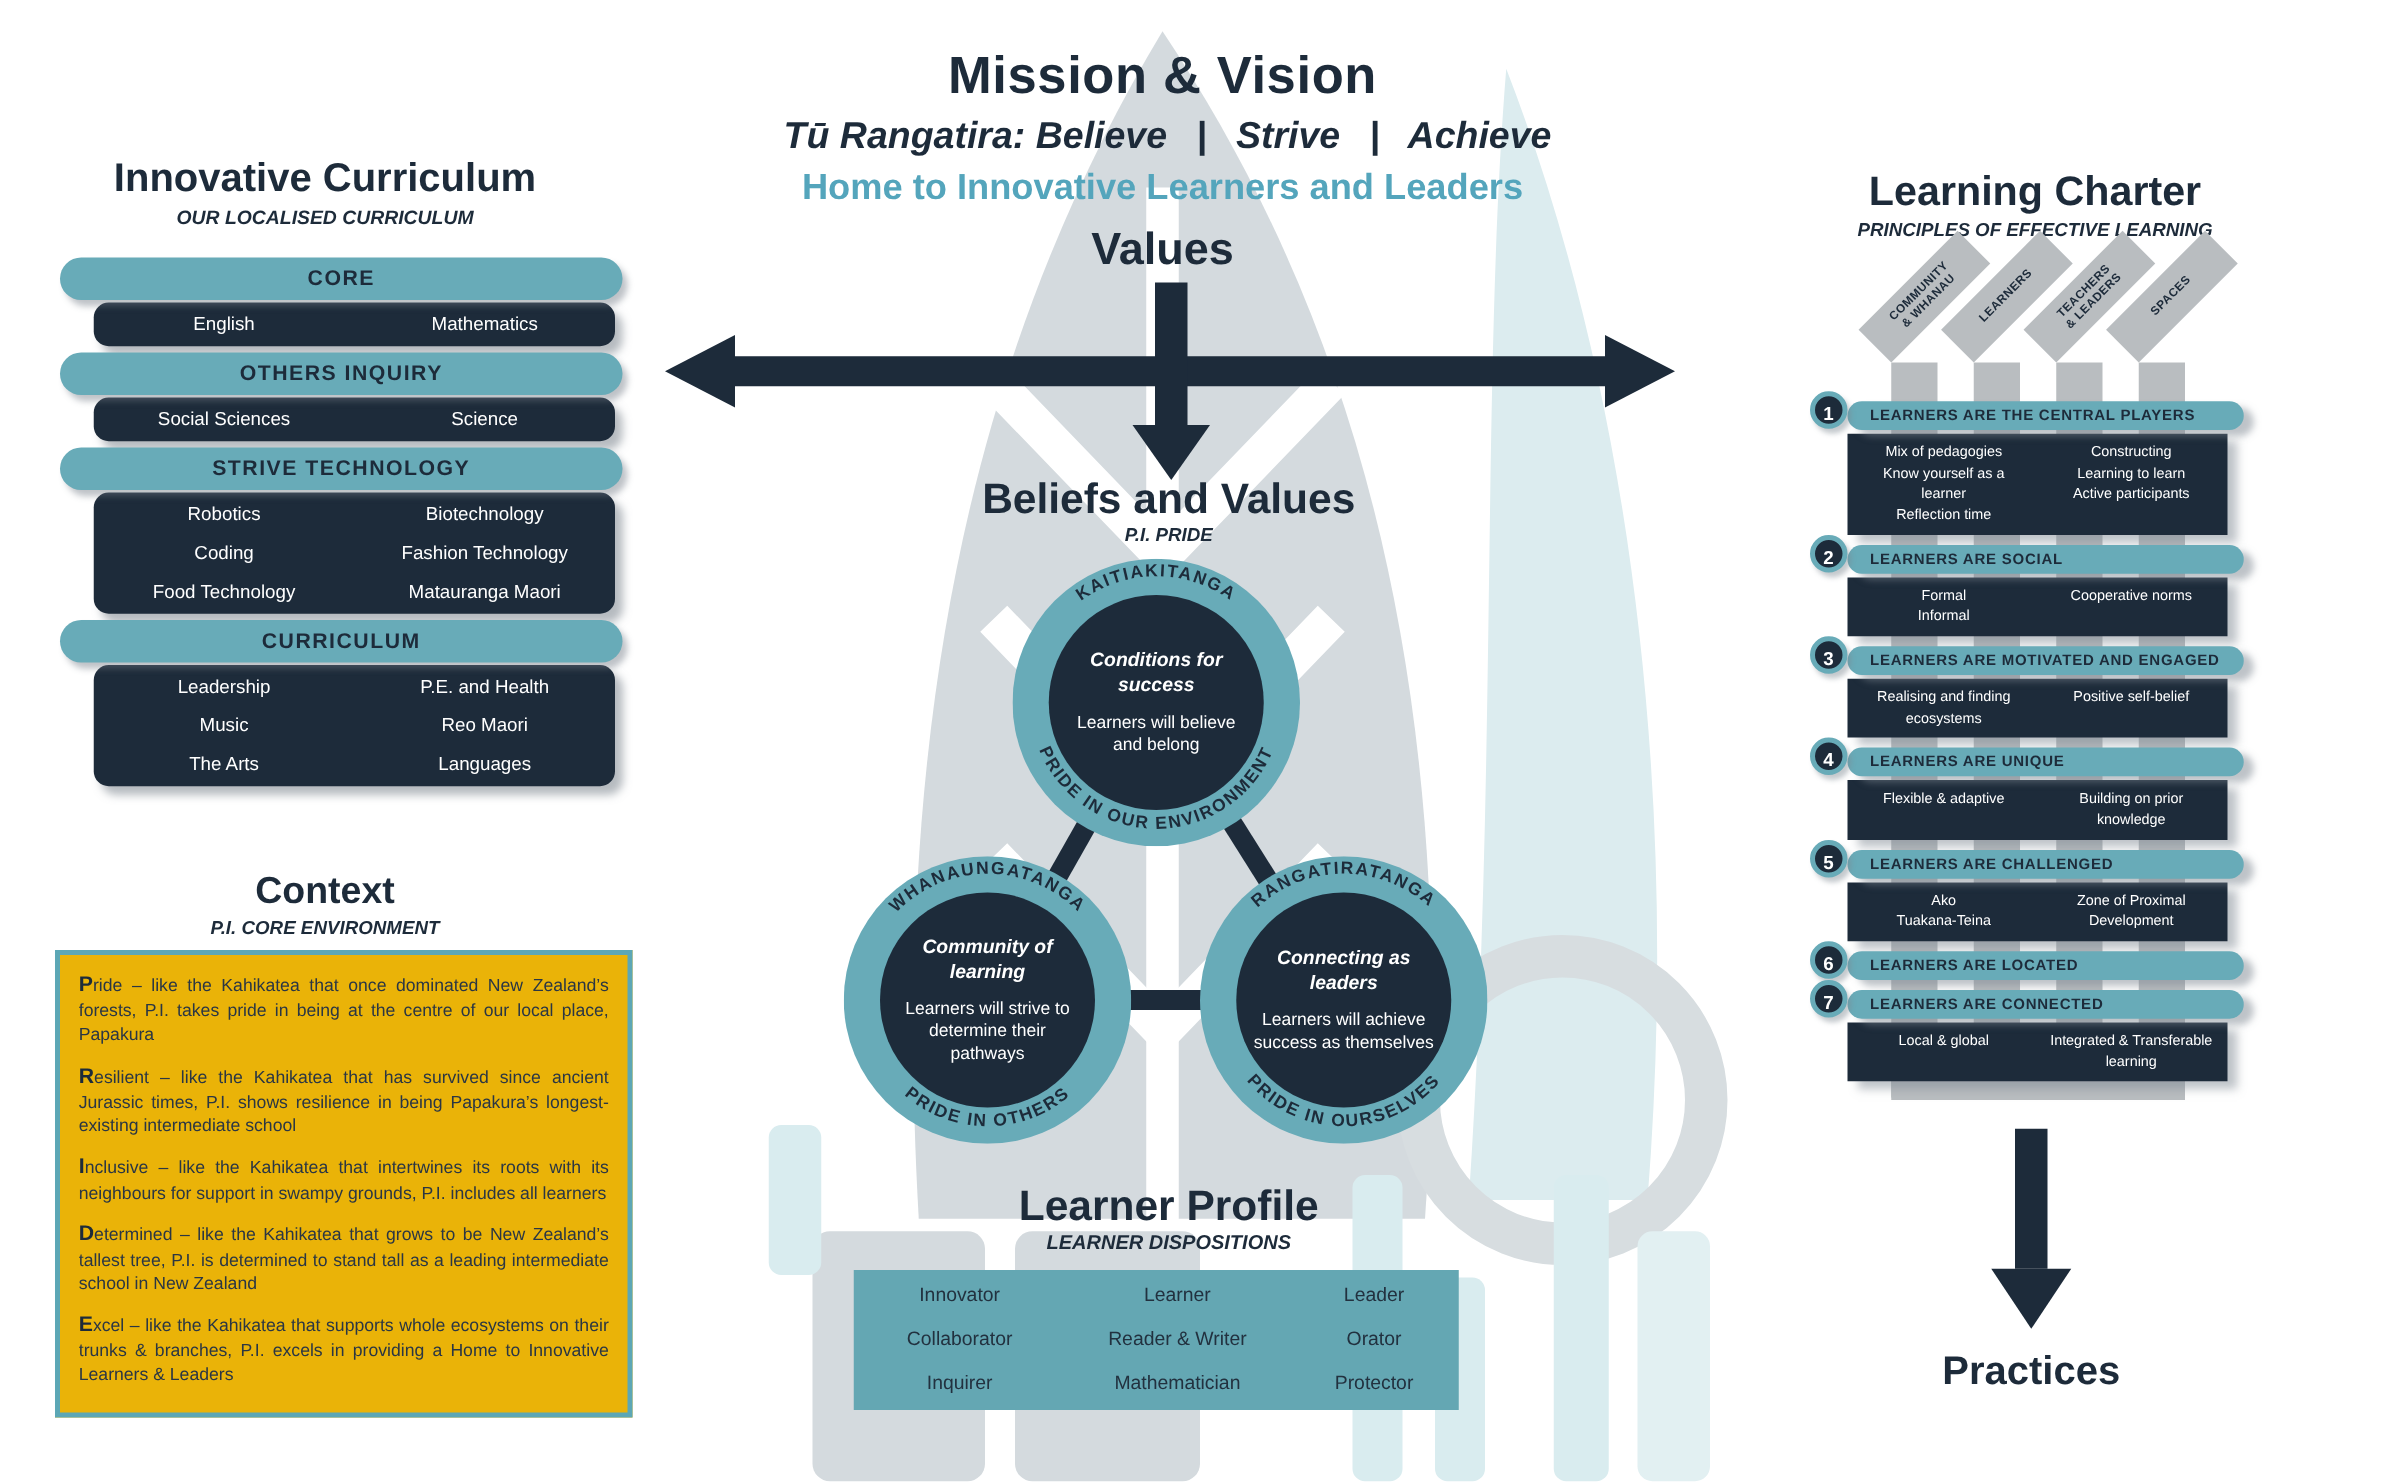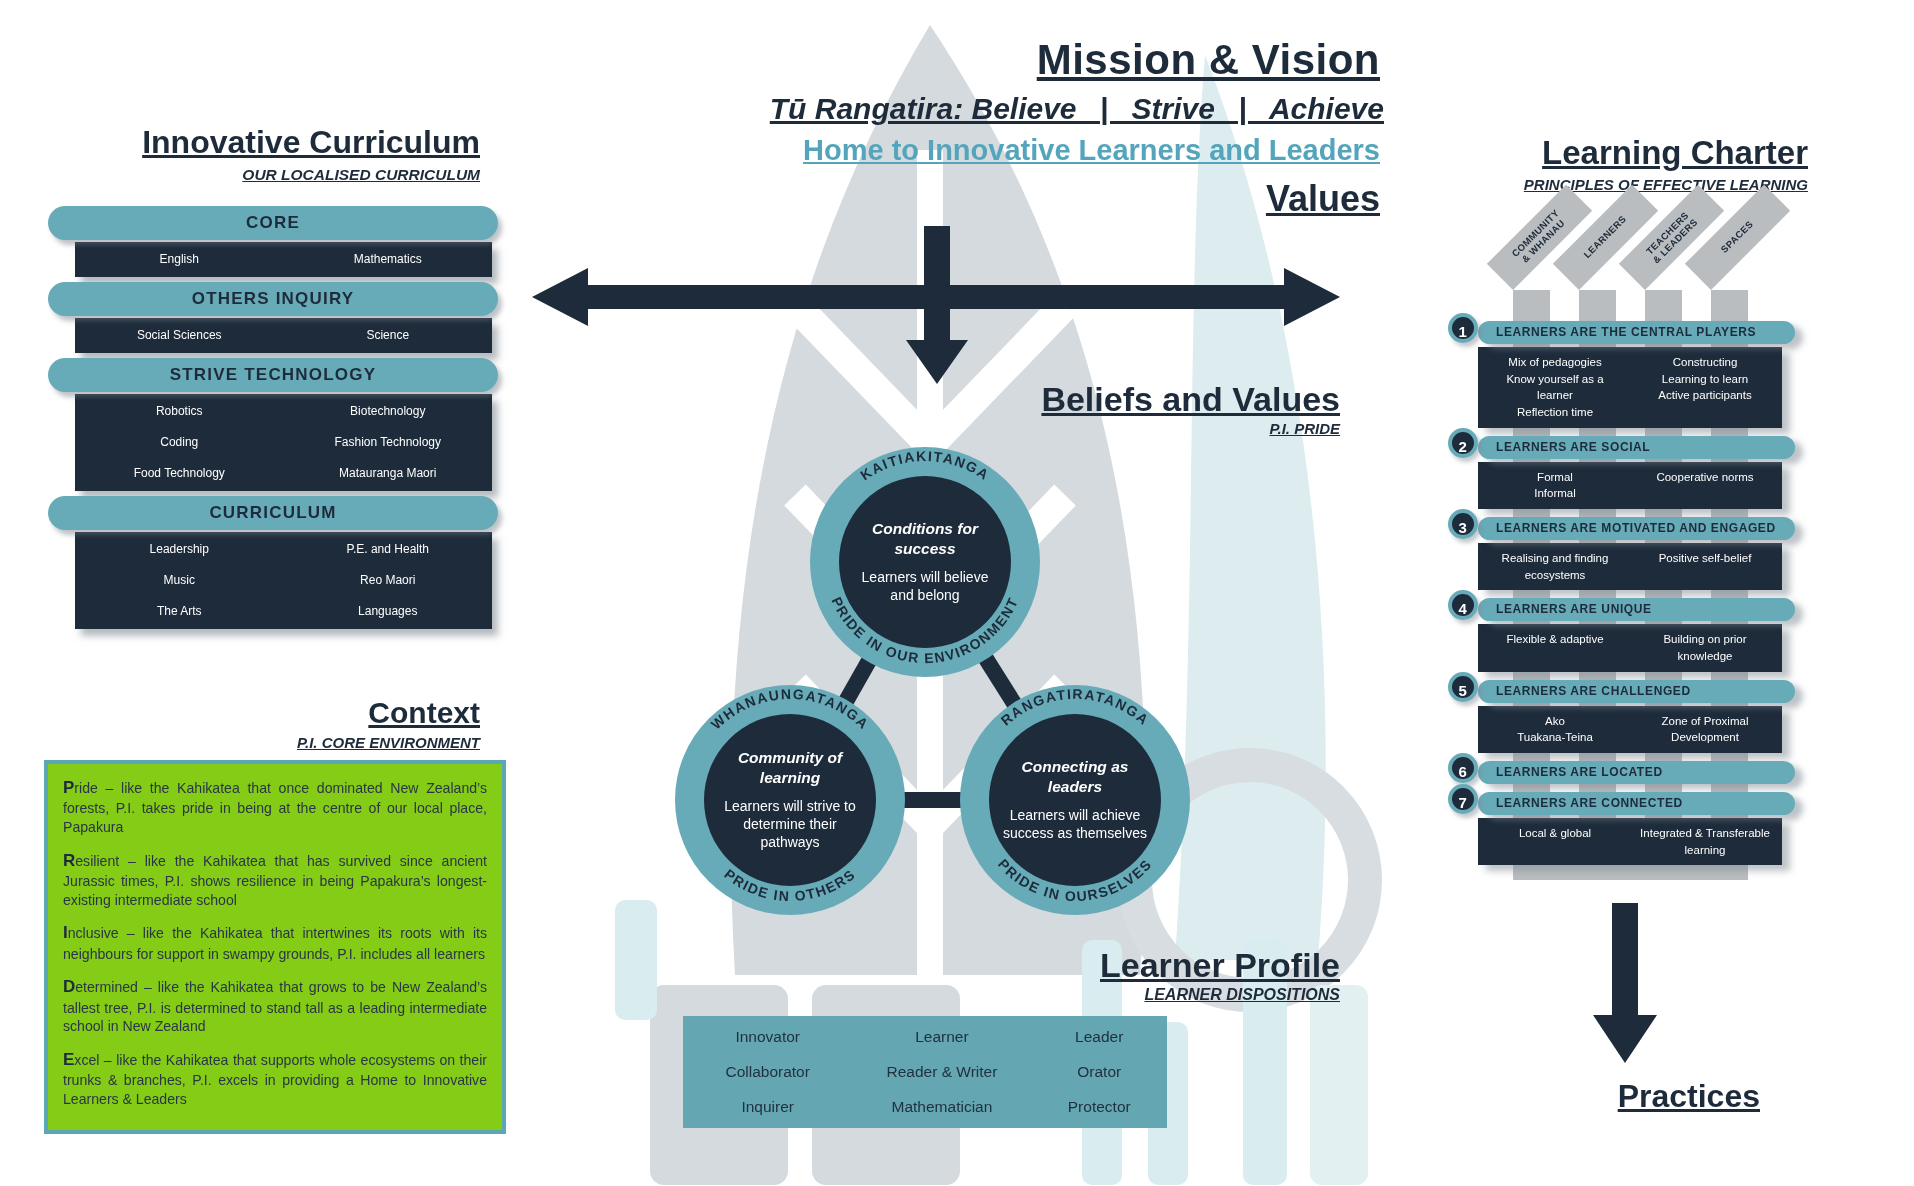--- a/index.html
+++ b/index.html
@@ -9,21 +9,21 @@
     --teal-text:#54a5bc;
     --pale:#dcecef;
     --gray:#d4dade;
     --banner:#b9bdc0;
     --white:#ffffff;
   }
   *{margin:0;padding:0;box-sizing:border-box;}
   body{background:#fff;font-family:"Liberation Sans",sans-serif;color:var(--navy);}
   .canvas{position:relative;width:1914px;height:1186px;background:#fff;overflow:hidden;}
   .abs{position:absolute;}
-  .ctr{text-align:right;text-decoration:underline;}
+  .ctr{text-align:center;}
 
   
   .watermark{position:absolute;left:0;top:0;z-index:0;}
 
   
   .mission-title{left:480px;top:36px;width:900px;font-size:42px;font-weight:bold;letter-spacing:.5px;}
   .mission-sub{left:484px;top:92px;width:900px;font-size:30px;font-weight:bold;font-style:italic;}
   .tagline{left:480px;top:134px;width:900px;font-size:29px;font-weight:bold;color:var(--teal-text);}
   .values-label{left:480px;top:178px;width:900px;font-size:36px;font-weight:bold;}
 
@@ -53,27 +53,27 @@
   .lp-title{left:530px;top:946px;width:810px;font-size:34px;font-weight:bold;}
   .lp-sub{left:530px;top:986px;width:810px;font-size:16px;font-weight:bold;font-style:italic;}
   .lp-table{left:683px;top:1016px;width:484px;height:112px;background:#64a7b3;display:grid;grid-template-columns:35% 37% 28%;grid-template-rows:repeat(3,1fr);align-items:center;color:#22313f;font-size:15.5px;padding:4px 0;z-index:2;}
   .lp-cell{text-align:center;}
 
   
   .curr-title{left:40px;top:124px;width:440px;font-size:32px;font-weight:bold;}
   .curr-sub{left:40px;top:166px;width:440px;font-size:15.5px;font-style:italic;font-weight:bold;}
   .curr-sections{left:48px;top:206px;width:450px;z-index:2;}
   .curr-pill{position:relative;width:450px;height:34px;border-radius:17px;background:var(--teal);line-height:34px;text-align:center;font-size:17px;font-weight:bold;letter-spacing:1.2px;color:var(--navy);box-shadow:4px 5px 5px rgba(110,120,130,.45);z-index:2;}
-  .curr-box{position:relative;margin:2px 0 5px 27px;width:417px;background:var(--navy);display:grid;grid-template-columns:1fr 1fr;padding:2px 0;color:#fff;font-size:12px;box-shadow:6px 7px 7px rgba(110,120,130,.5);z-index:1;}
+  .curr-box{position:relative;margin:2px 0 5px 27px;width:417px;background:var(--navy);display:grid;grid-template-columns:1fr 1fr;padding:2px 0;color:#fff;font-size:15px;box-shadow:6px 7px 7px rgba(110,120,130,.5);z-index:1;border-radius:12px;}
   .curr-cell{white-space:pre-line;text-align:center;line-height:31px;}
 
   
   .ctx-title{left:40px;top:696px;width:440px;font-size:30px;font-weight:bold;}
   .ctx-sub{left:40px;top:734px;width:440px;font-size:15px;font-style:italic;font-weight:bold;}
-  .ctx-box{left:44px;top:760px;width:462px;border:4px solid var(--teal-dark);background:#84cc16;padding:13px 15px 8px 15px;z-index:2;}
+  .ctx-box{left:44px;top:760px;width:462px;border:4px solid var(--teal-dark);background:#eab308;padding:13px 15px 8px 15px;z-index:2;}
   .ctx-par{font-size:14.1px;line-height:1.32;text-align:justify;margin-bottom:13px;color:#2a3644;}
   .ctx-lead{font-weight:bold;font-size:17px;color:var(--navy);}
 
   
   .ch-title{left:1448px;top:134px;width:360px;font-size:33px;font-weight:bold;}
   .ch-sub{left:1448px;top:176px;width:360px;font-size:15px;font-style:italic;font-weight:bold;}
   .ch-bar{top:290px;width:37px;height:588px;background:var(--banner);z-index:0;}
   .ch-base{left:1513px;top:856px;width:235px;height:24px;background:var(--banner);z-index:0;}
   .ch-ribbon{top:253px;width:112px;height:37px;background:var(--banner);transform:rotate(-45deg);transform-origin:left bottom;display:flex;align-items:center;justify-content:center;z-index:0;}
   .ch-ribbon-label{font-size:9.5px;font-weight:bold;letter-spacing:.4px;color:var(--navy);text-align:center;white-space:pre-line;line-height:1.15;}

